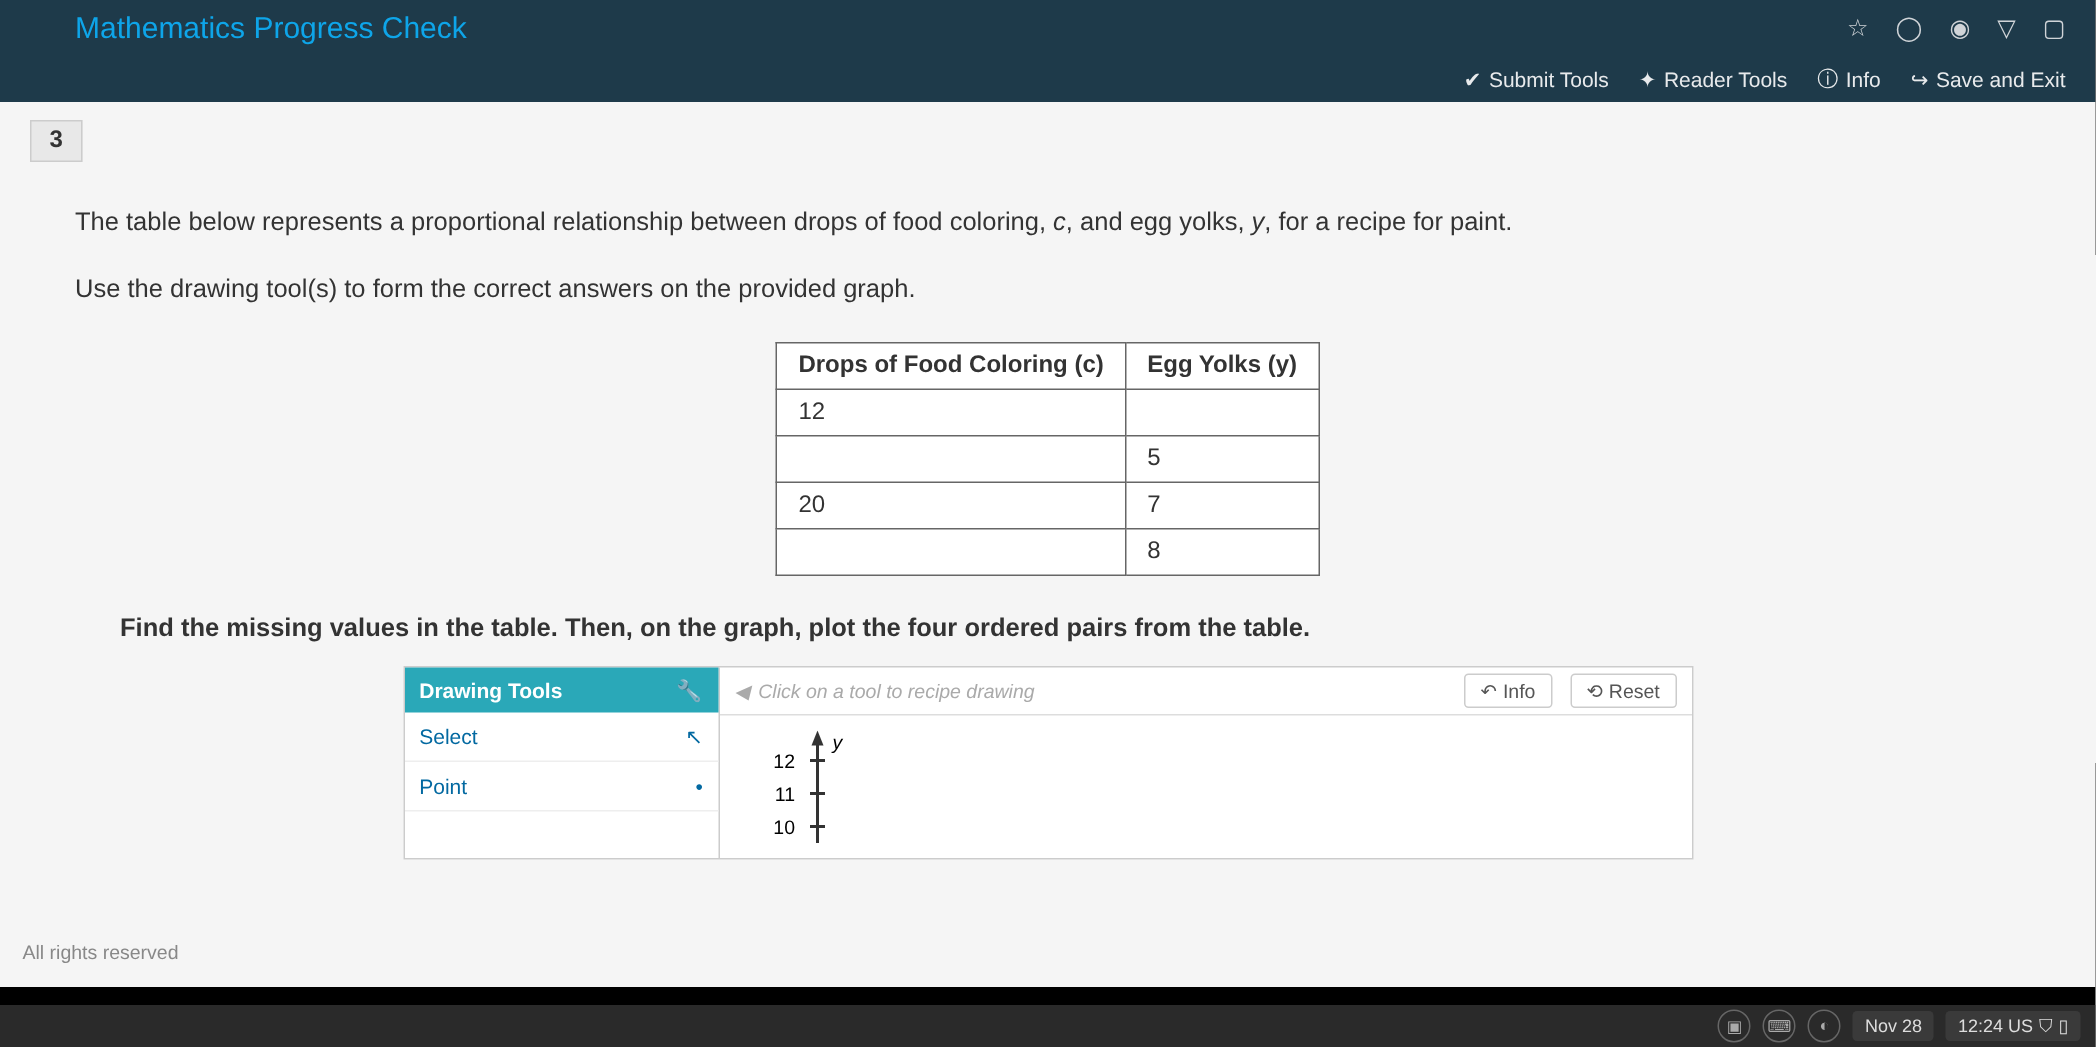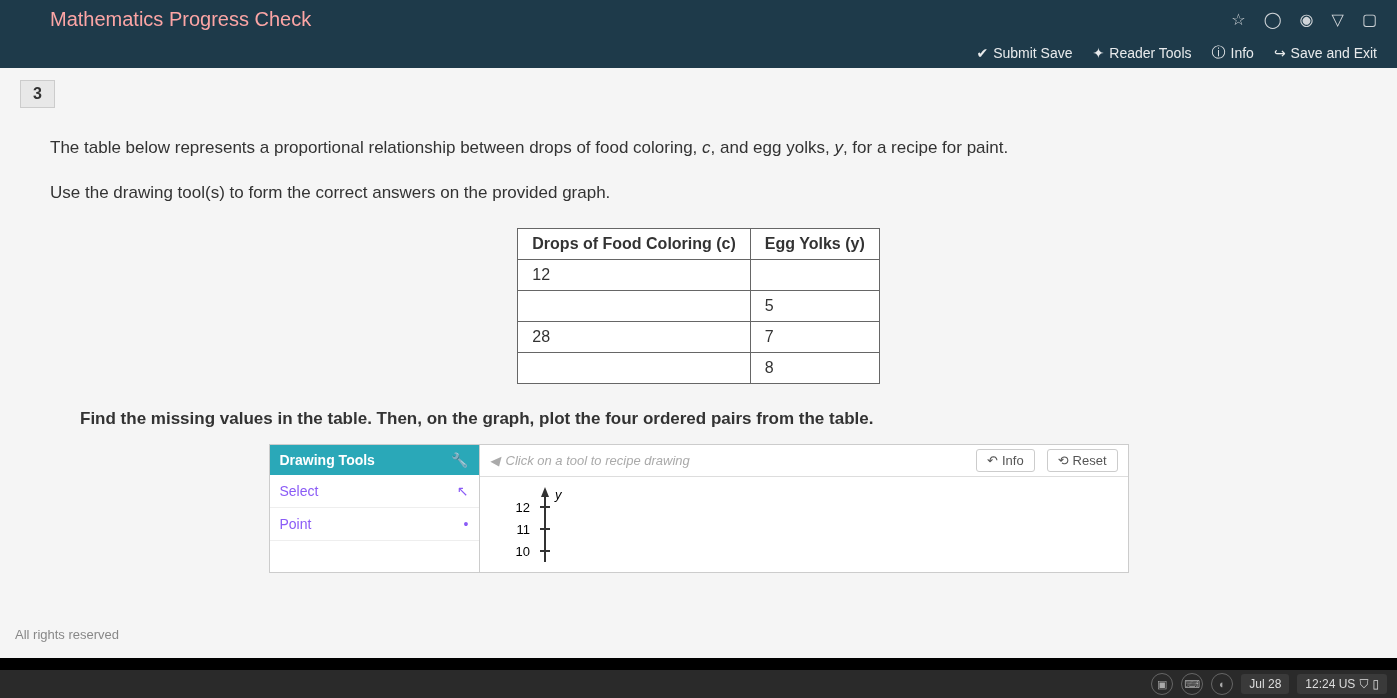--- a/index.html
+++ b/index.html
@@ -1,33 +1,33 @@
 <!DOCTYPE html>
 <html><head>
 <meta charset="utf-8">
 <style>
   * { margin: 0; padding: 0; box-sizing: border-box; font-family: Arial, Helvetica, sans-serif; }
   body { width: 1397px; height: 698px; background: #000; overflow: hidden; position: relative; }
   .top-bar { background: #1e3a4a; color: #fff; height: 38px; display: flex; align-items: center; padding: 0 20px 0 50px; }
-  .top-title { font-size: 20px; font-weight: 400; color: #fca5a5; flex: 1; }
+  .top-title { font-size: 20px; font-weight: 400; color: #0ea5e9; flex: 1; }
   .top-icons { display: flex; gap: 18px; align-items: center; color: #d0d4d8; }
   .action-bar { background: #1e3a4a; color: #fff; height: 30px; display: flex; align-items: center; justify-content: flex-end; padding: 0 20px; gap: 20px; font-size: 14px; }
   .action-item { display: flex; align-items: center; gap: 5px; cursor: pointer; color: #e8eaec; }
   .content-area { background: #f5f5f5; height: 590px; padding: 0; position: relative; }
   .q-num { position: absolute; top: 12px; left: 20px; background: #e8e8e8; border: 1px solid #ccc; padding: 4px 12px; font-weight: bold; font-size: 16px; color: #333; }
   .q-body { padding: 70px 50px 10px 50px; font-size: 16px; color: #333; }
   .q-line { margin-bottom: 25px; font-size: 17px; }
   .data-table { margin: 0 auto 25px auto; border-collapse: collapse; background: #fff; }
   .data-table th, .data-table td { border: 1px solid #666; padding: 6px 14px; font-size: 16px; }
   .data-table th { font-weight: bold; background: #fff; }
   .instr2 { margin: 20px 0 15px 30px; font-size: 17px; font-weight: bold; }
   .drawing-area { margin: 4px auto; width: 860px; display: flex; border: 1px solid #ccc; background: #fff; }
   .tool-panel { width: 210px; border-right: 1px solid #ccc; }
   .tool-header { background: #2aa8b8; color: #fff; padding: 7px 10px; font-size: 14px; font-weight: bold; display: flex; justify-content: space-between; align-items: center; }
-  .tool-row { padding: 8px 10px; border-bottom: 1px solid #eee; font-size: 14px; color: #8b5cf6; display: flex; justify-content: space-between; align-items: center; cursor: pointer; }
+  .tool-row { padding: 8px 10px; border-bottom: 1px solid #eee; font-size: 14px; color: #0369a1; display: flex; justify-content: space-between; align-items: center; cursor: pointer; }
   .graph-panel { flex: 1; position: relative; }
   .graph-top { height: 32px; border-bottom: 1px solid #ddd; display: flex; align-items: center; padding: 0 10px; gap: 10px; font-size: 13px; color: #888; }
   .hint { flex: 1; font-style: italic; color: #aaa; display:flex; align-items:center; gap:6px;}
   .undo-reset { display: flex; gap: 12px; }
   .ur-btn { border: 1px solid #ccc; padding: 3px 10px; border-radius: 3px; font-size: 13px; cursor: pointer; color: #555; display:flex; align-items:center; gap:4px;}
   .graph-canvas { padding: 10px 20px; }
   .axis-svg { display: block; }
   .bottom-bar { position: absolute; bottom: 0; left: 0; right: 0; height: 28px; background: #2a2a2a; color: #aaa; display: flex; align-items: center; padding: 0 15px; font-size: 12px; }
   .footer-txt { color: #888; font-size: 13px; position: absolute; bottom: 16px; left: 15px; }
   .task-right { position: absolute; right: 10px; bottom: 0; height: 28px; display: flex; align-items: center; gap: 8px; }
@@ -45,21 +45,21 @@
     <span>◯</span>
     <span>◉</span>
     <span>▽</span>
     <span>▢</span>
   </div>
 </div>
 
 <div class="action-bar">
   <div class="action-item">
     <span>✔</span>
-    <span>Submit Save</span>
+    <span>Submit Tools</span>
   </div>
   <div class="action-item">
     <span>✦</span>
     <span>Reader Tools</span>
   </div>
   <div class="action-item">
     <span>ⓘ</span>
     <span>Info</span>
   </div>
   <div class="action-item">
@@ -85,21 +85,21 @@
       </tr>
       <tr>
         <td>12</td>
         <td></td>
       </tr>
       <tr>
         <td></td>
         <td>5</td>
       </tr>
       <tr>
-        <td>28</td>
+        <td>20</td>
         <td>7</td>
       </tr>
       <tr>
         <td></td>
         <td>8</td>
       </tr>
     </tbody>
       </table>
 
     <div class="instr2">Find the missing values in the table. Then, on the graph, plot the four ordered pairs from the table.</div>
@@ -154,20 +154,20 @@
   </div>
 
   <div class="footer-txt">All rights reserved</div>
 </div>
 
 <div class="bottom-bar">
   <div class="task-right">
     <div class="circ-ic">▣</div>
     <div class="circ-ic">⌨</div>
     <div class="circ-ic">◐</div>
-    <div class="task-badge">Jul 28</div>
+    <div class="task-badge">Nov 28</div>
     <div class="task-badge">
       <span>12:24 US</span>
       <span>⛉</span>
       <span>▯</span>
     </div>
   </div>
 </div>
 
 </body></html>

